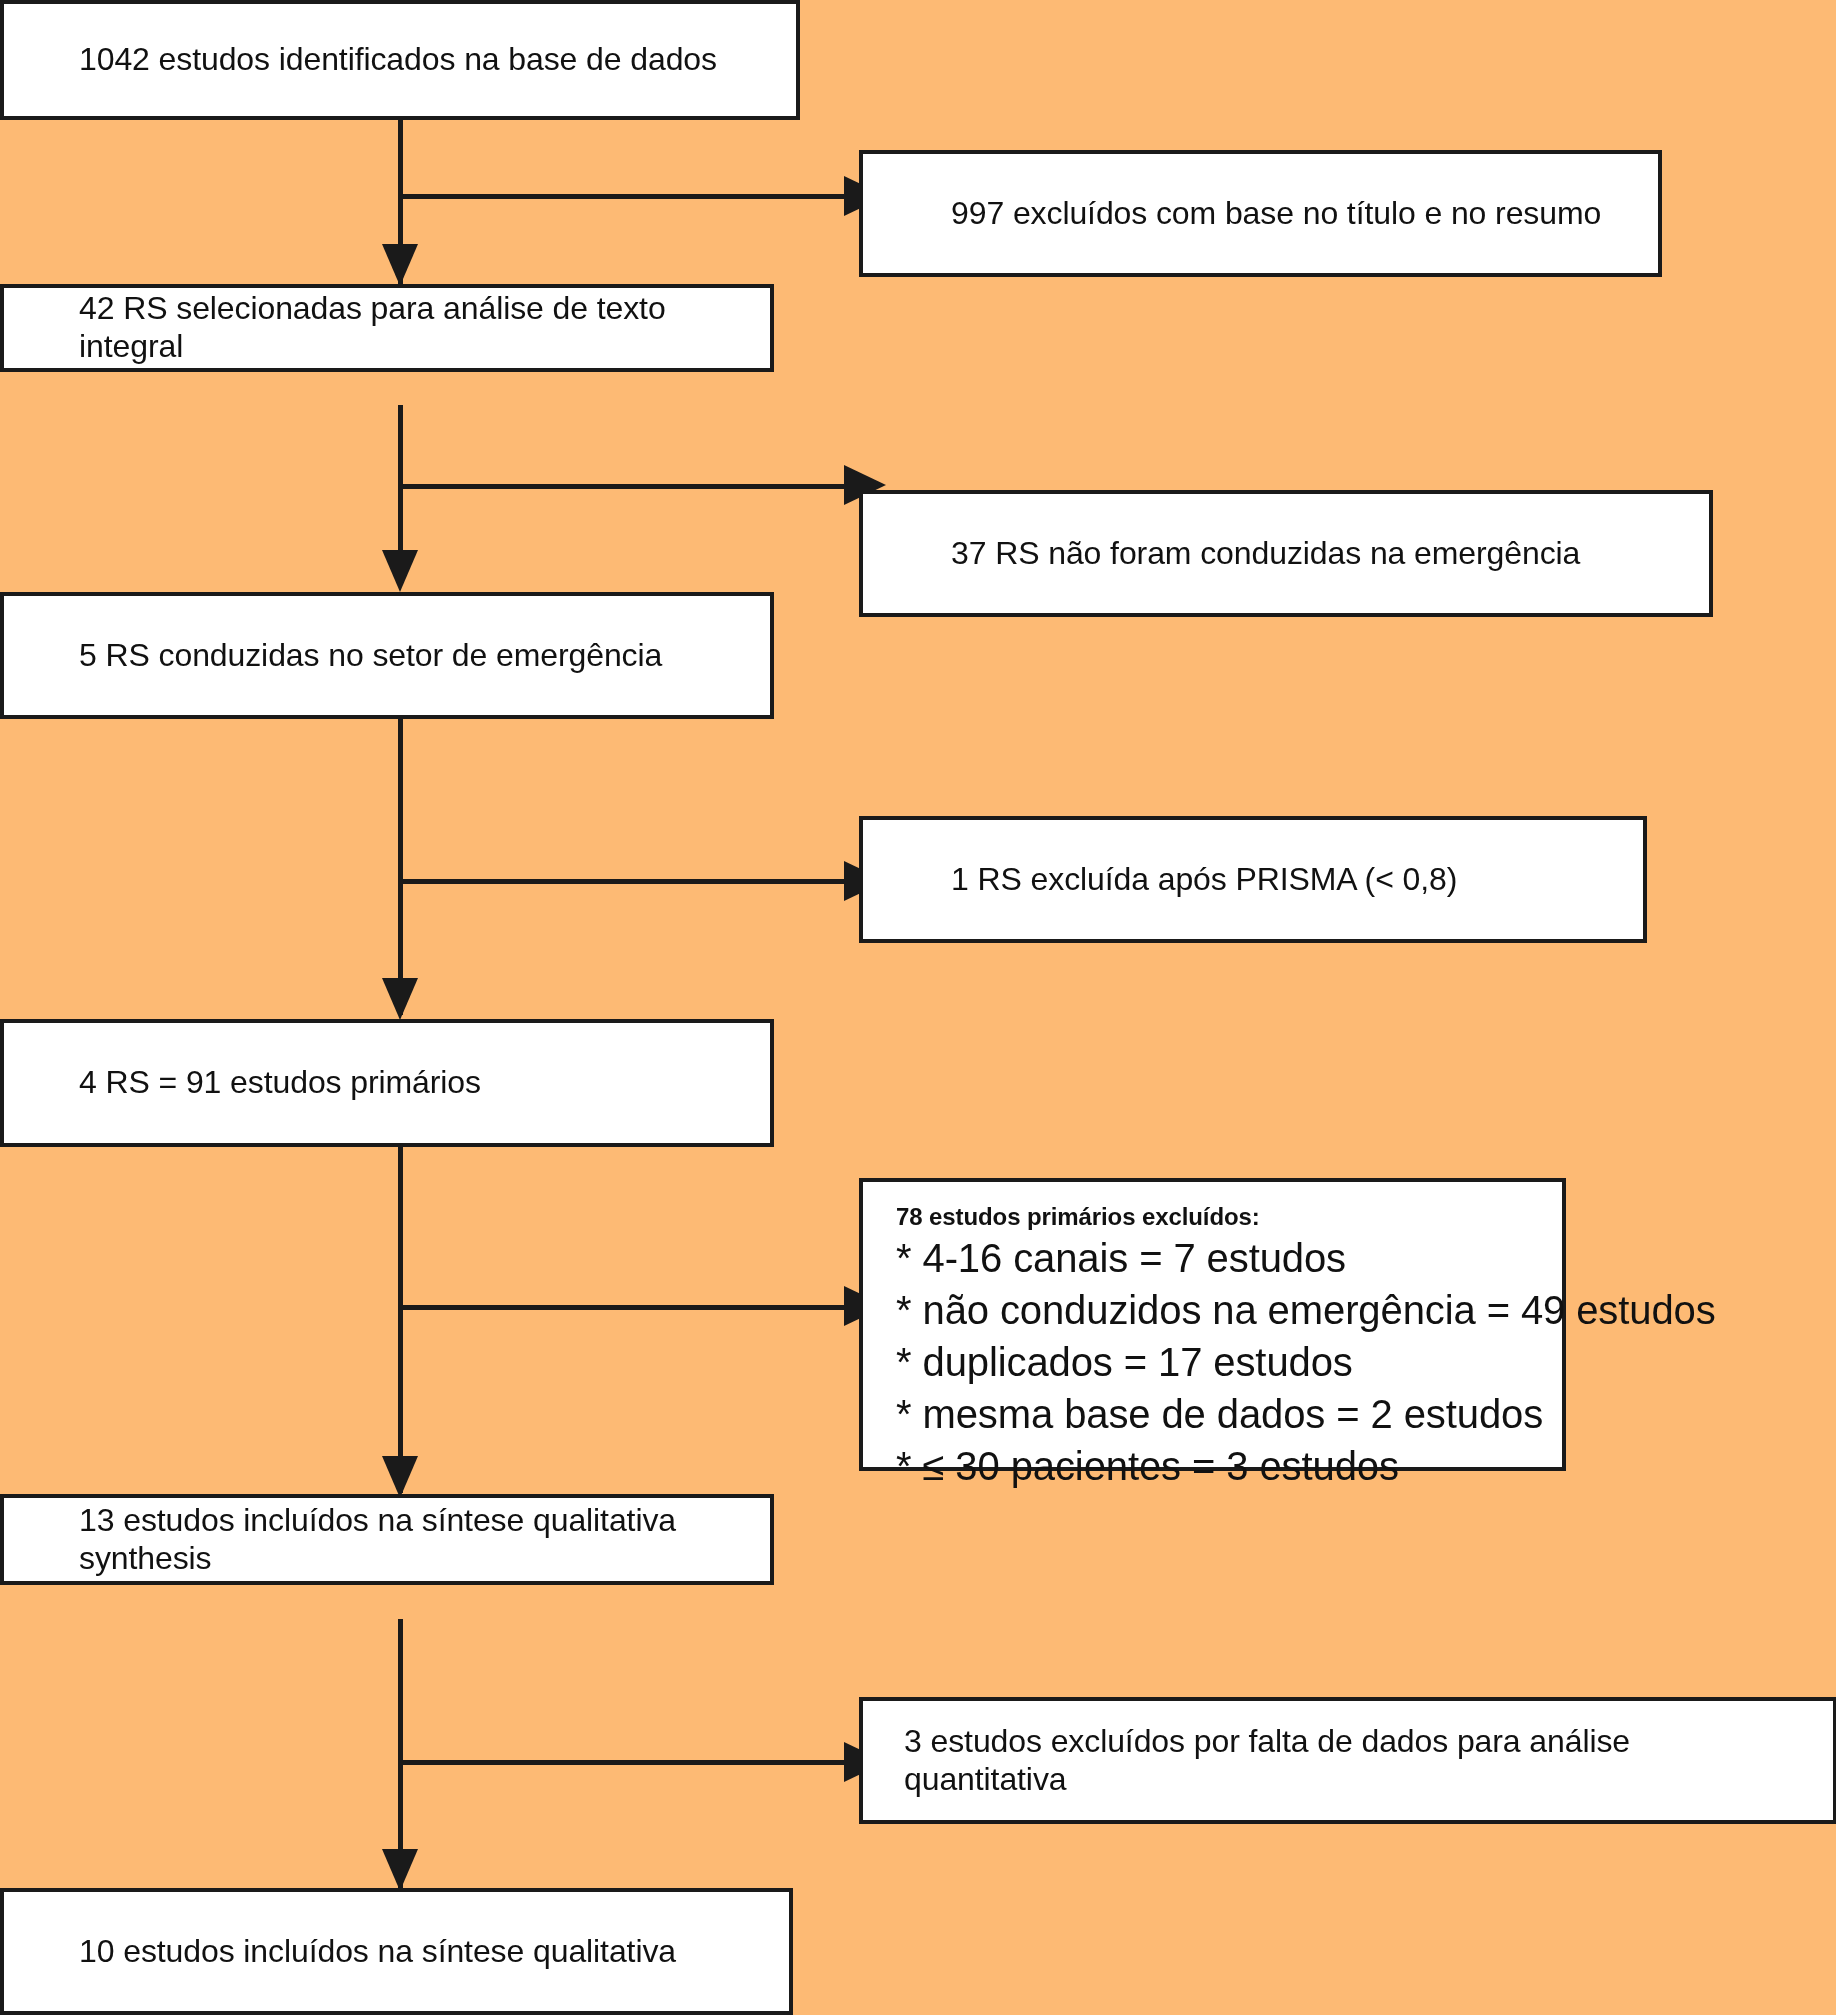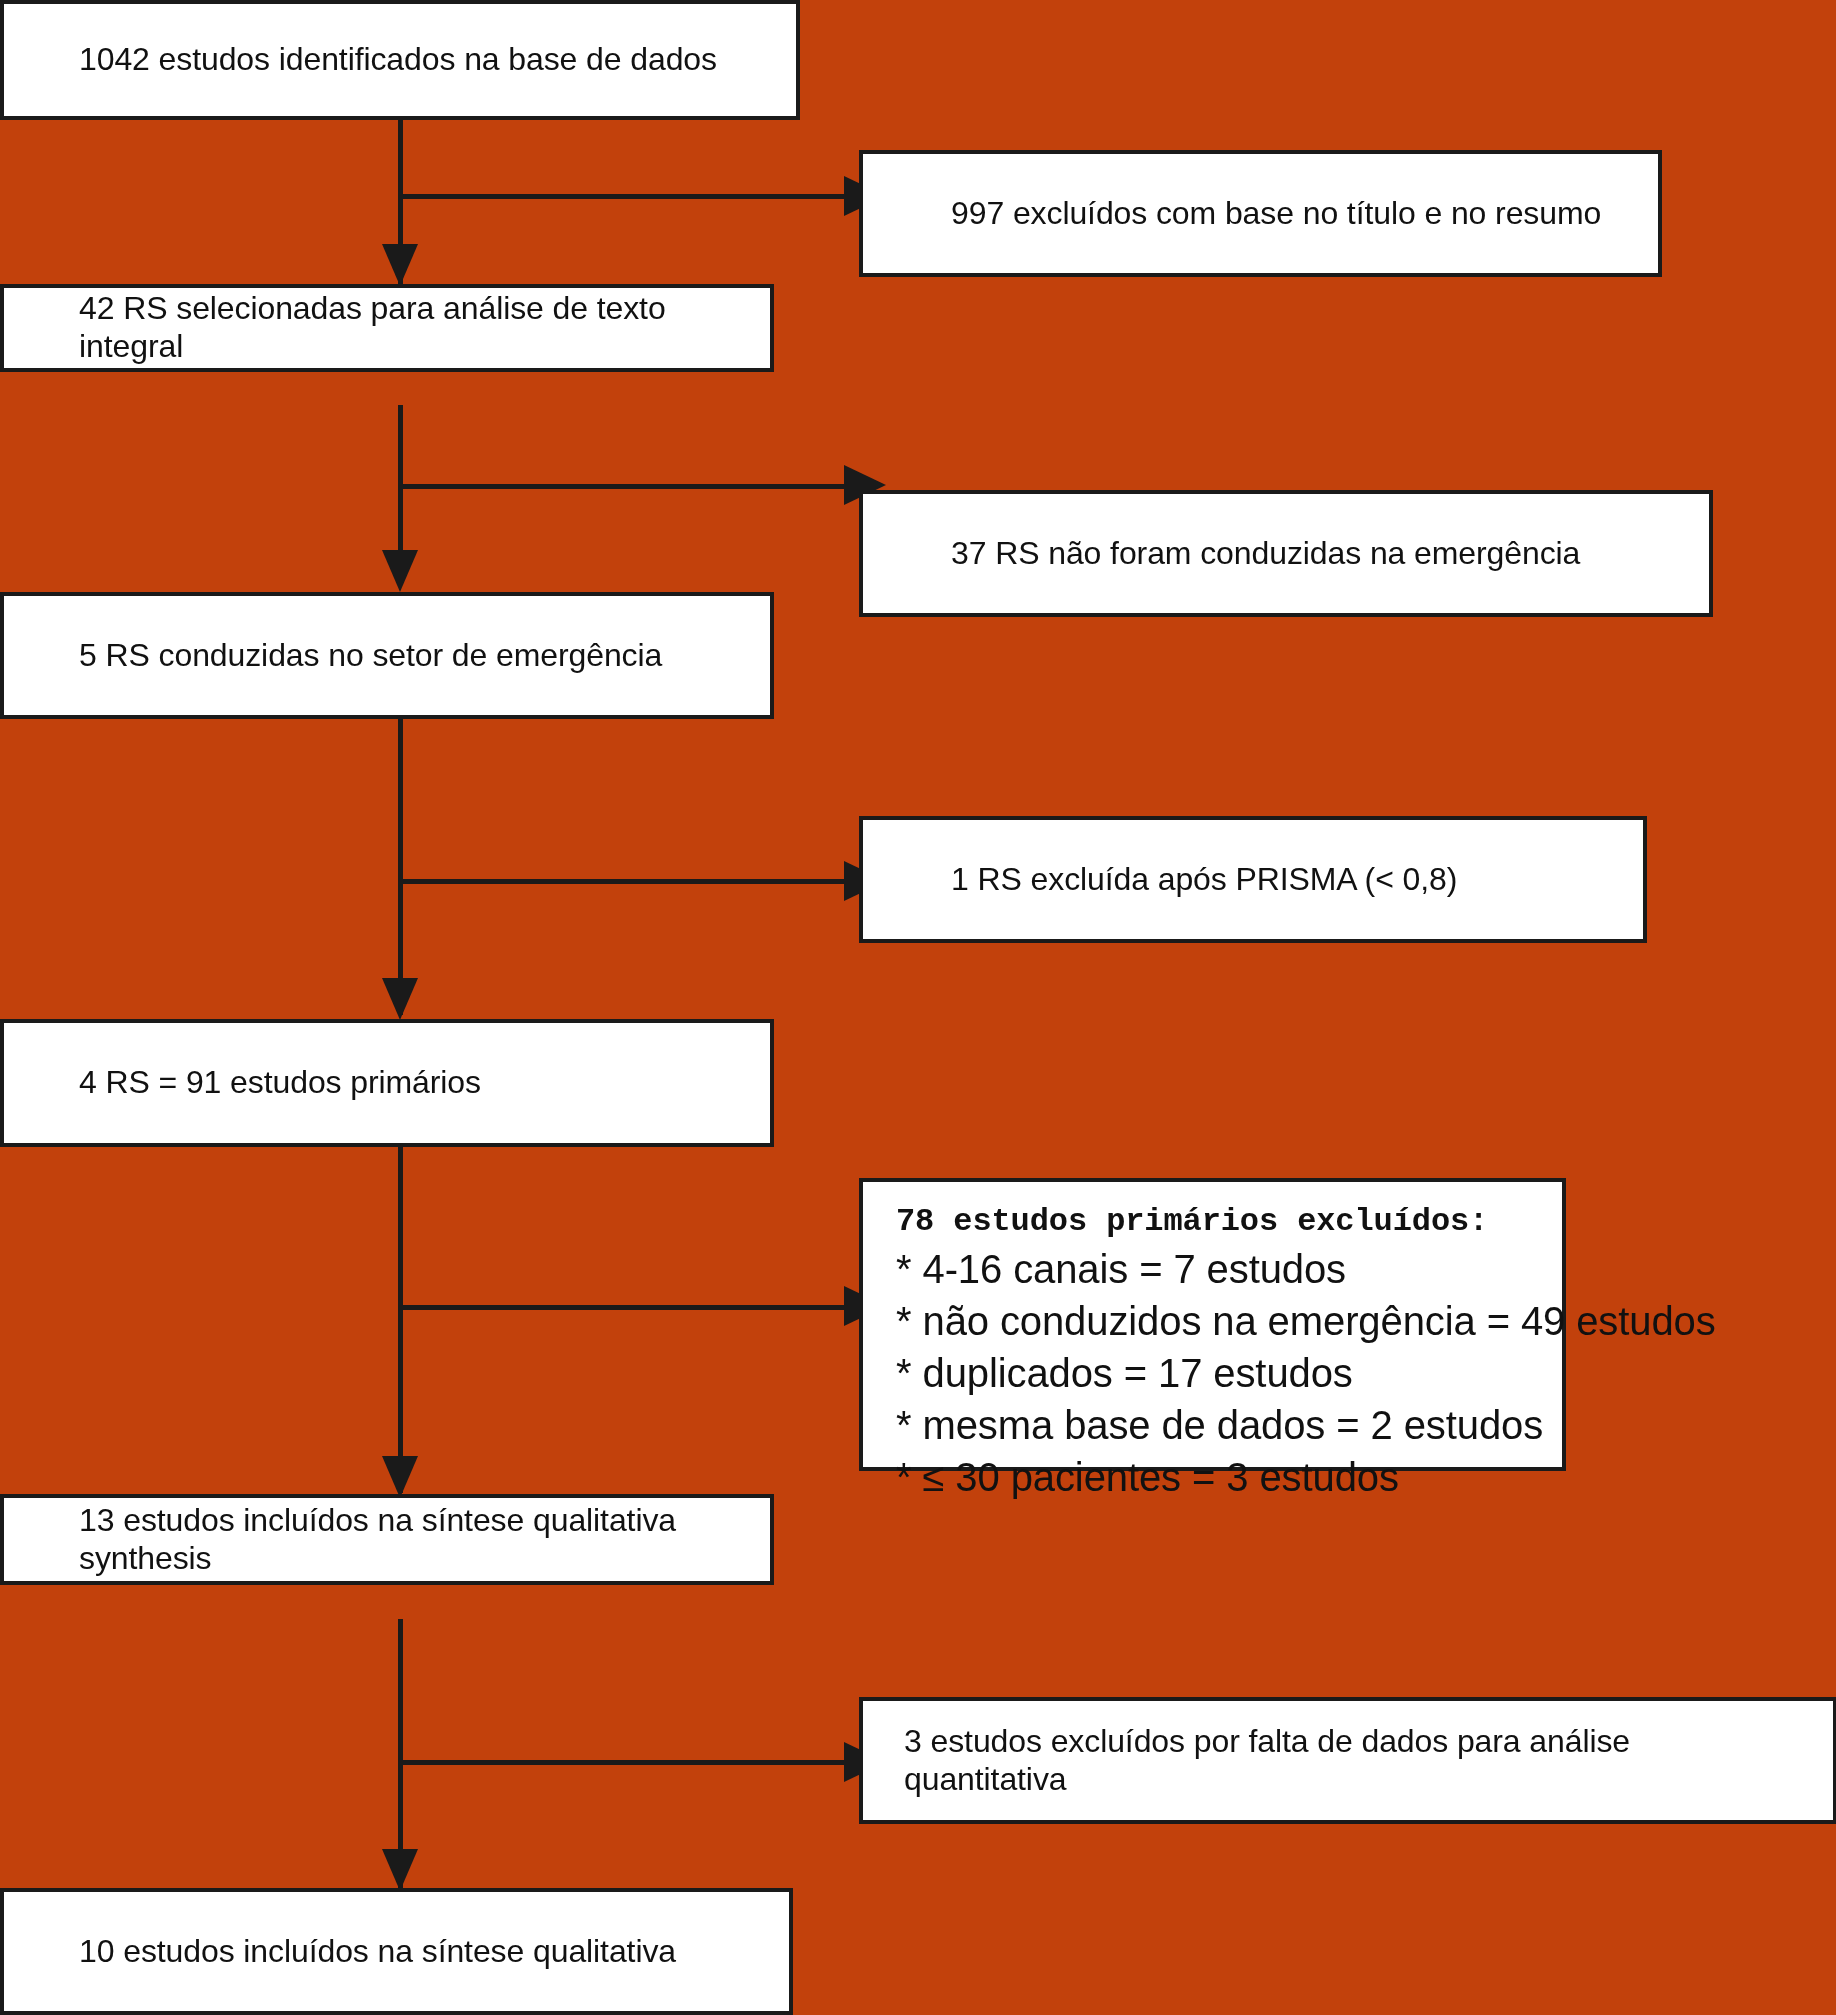--- a/index.html
+++ b/index.html
@@ -8,21 +8,21 @@
     background: #ffffff;
   }
   body {
     font-family: "Liberation Sans", sans-serif;
     color: #000000;
   }
   #diagram {
     position: relative;
     width: 1837px;
     height: 2015px;
-    background: #c2410c;
+    background: #fdba74;
     overflow: hidden;
   }
   
   .box {
     position: absolute;
     box-sizing: border-box;
     border: 4.8px solid #1a1a1a;
     background: #ffffff;
     display: flex;
     align-items: center;
@@ -50,25 +50,24 @@
   
   .box-list {
     align-items: flex-start;
   }
   .box-list .box-text {
     padding: 19px 27px 19px 33px;
     text-align: left;
   }
   .box-list .list-head {
     font-weight: bold;
-    font-size: 32px;
+    font-size: 24px;
     line-height: 1.30;
     display: block;
     white-space: nowrap;
-    font-family: Liberation Mono, monospace;
   }
   .box-list .list-item {
     font-weight: normal;
     font-size: 40px;
     line-height: 1.30;
     display: block;
     white-space: nowrap;
   }
 
   

